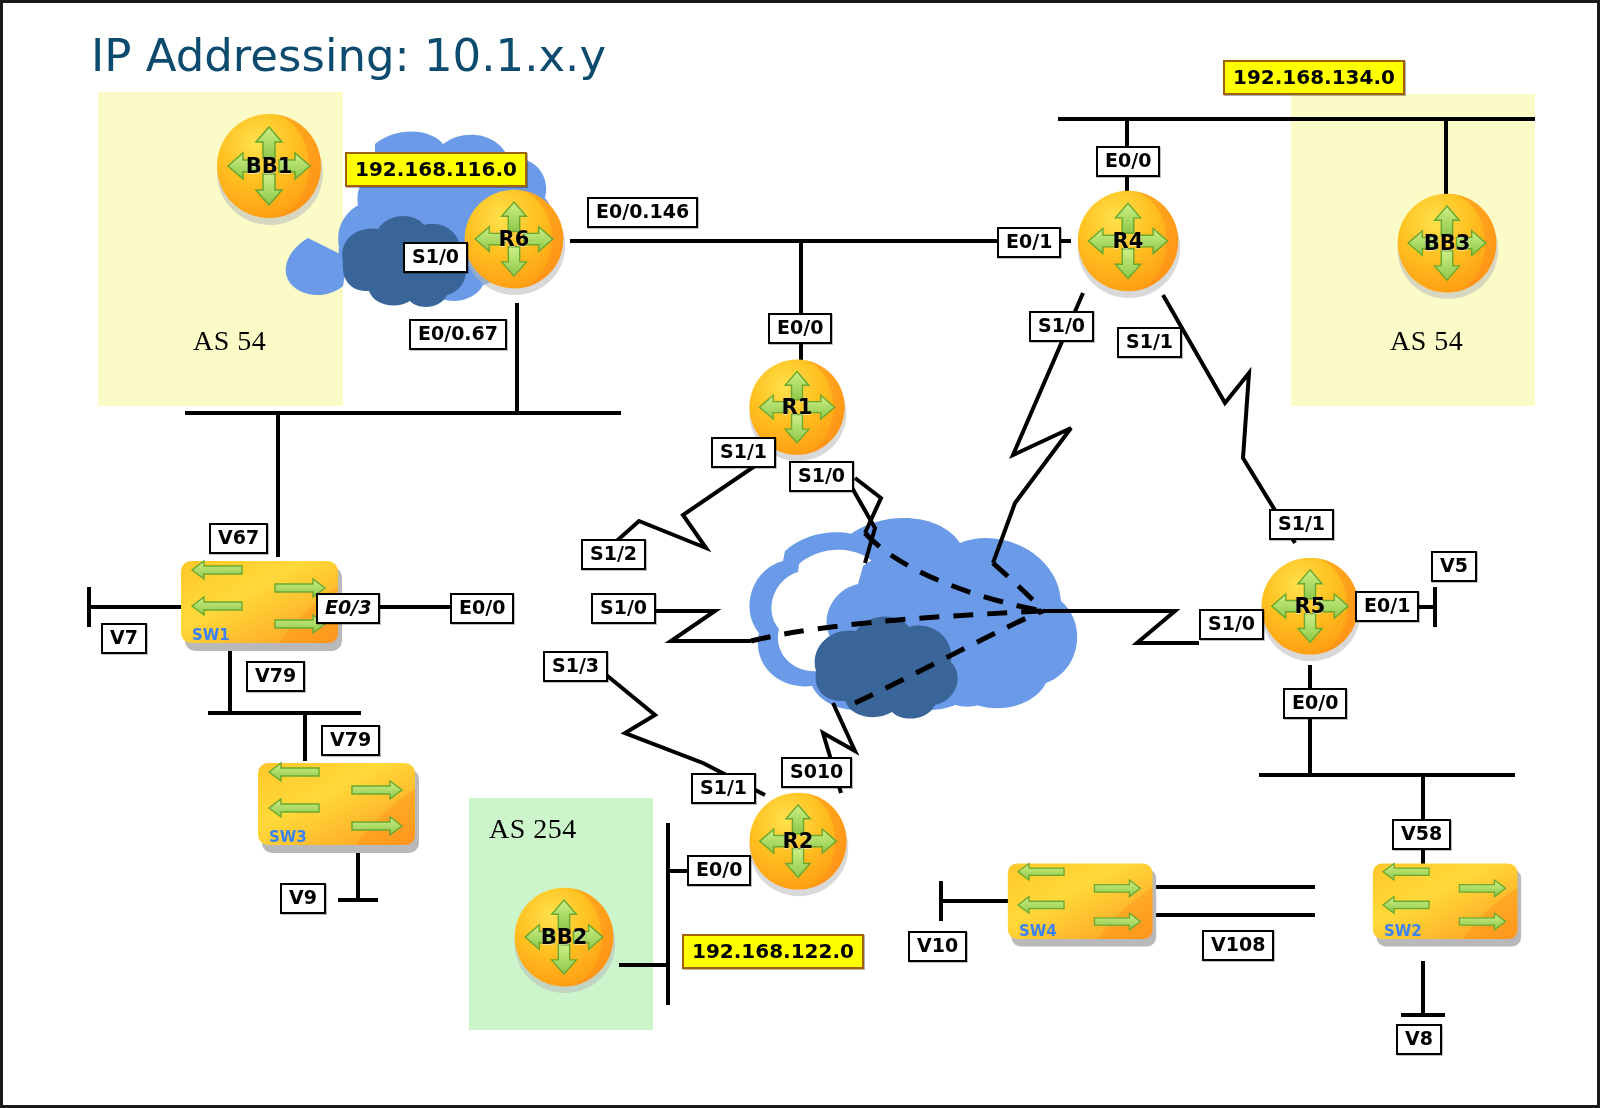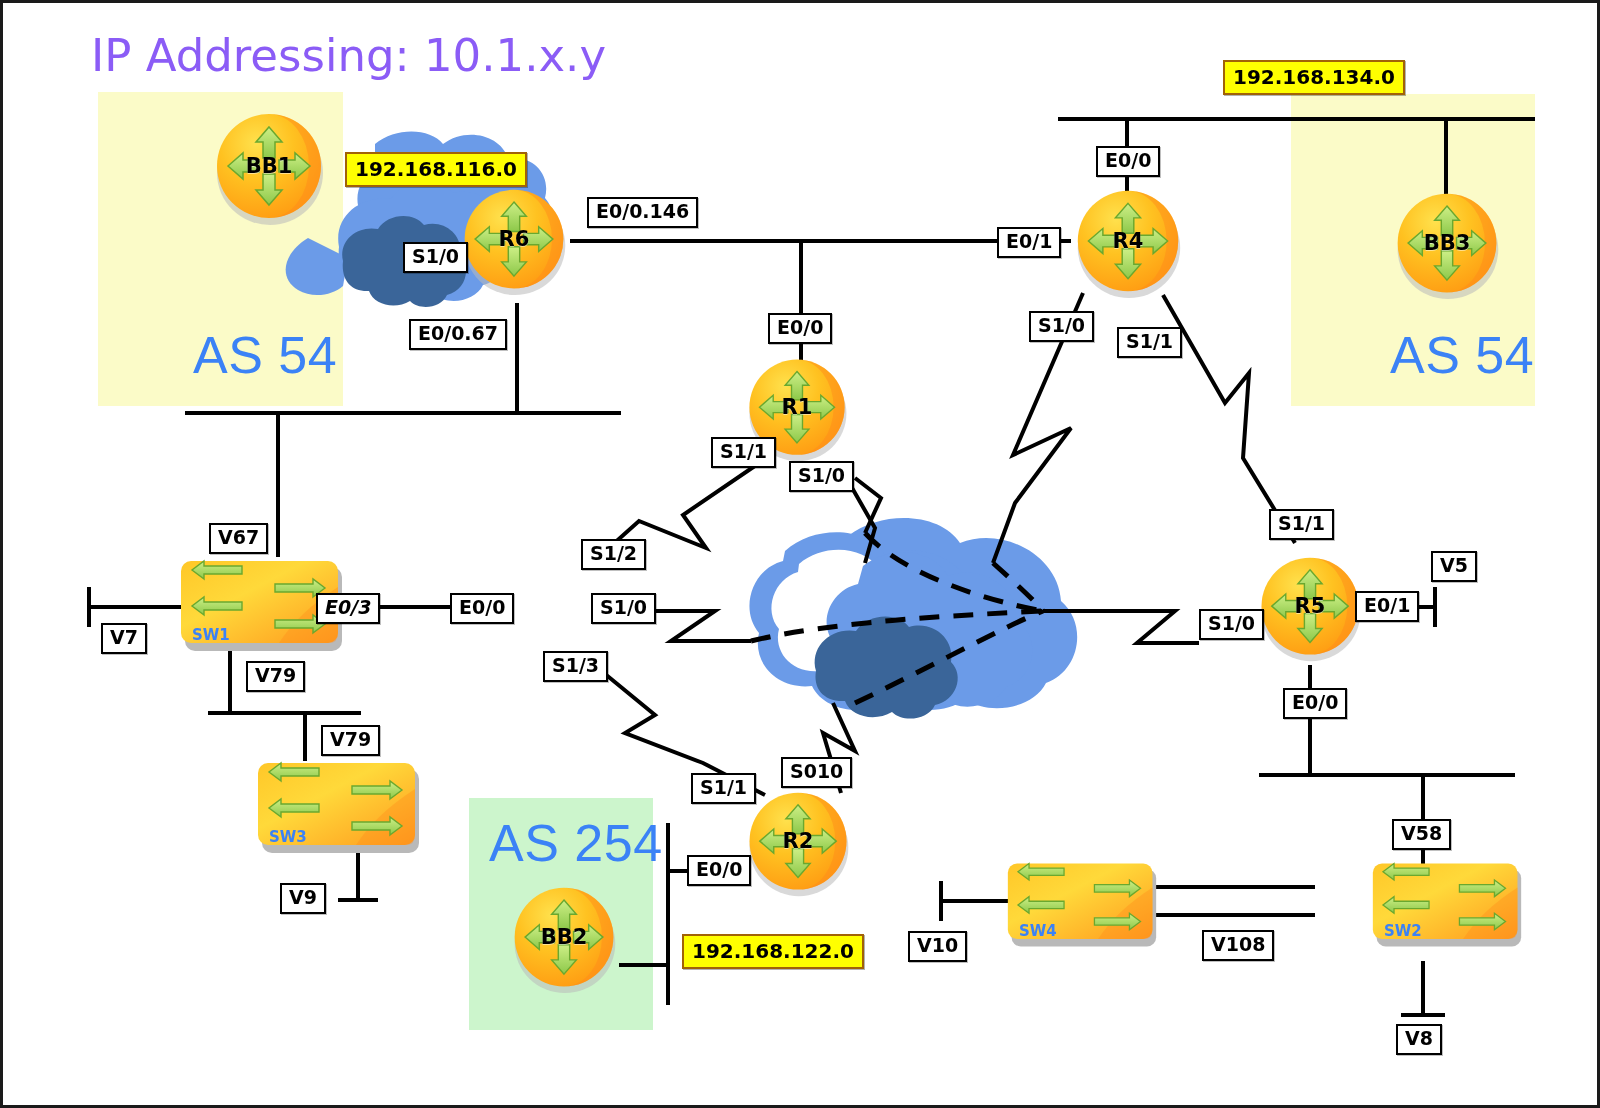--- a/index.html
+++ b/index.html
@@ -3,25 +3,25 @@
 <meta charset="utf-8">
 <style>
   html,body{margin:0;padding:0;background:#ffffff;}
   body{font-family:"DejaVu Sans","Liberation Sans",sans-serif;}
   #canvas{
     position:relative;width:1600px;height:1108px;background:#ffffff;
     border:3px solid #1a1a1a;box-sizing:border-box;overflow:hidden;
   }
   .zone{position:absolute;}
   .zone-label{
-    position:absolute;font-size:52px;color:#3b82f6;letter-spacing:0.5px;
-    font-family:Liberation Sans, sans-serif;white-space:nowrap;
+    position:absolute;font-size:28px;color:#000000;letter-spacing:0.5px;
+    font-family:Liberation Serif, serif;white-space:nowrap;
   }
   #title{
-    position:absolute;left:88px;top:26px;font-size:45px;color:#8b5cf6;white-space:nowrap;
+    position:absolute;left:88px;top:26px;font-size:45px;color:#0c4a6e;white-space:nowrap;
     font-family:"DejaVu Sans","Liberation Sans",sans-serif;
   }
   .ifbox{
     position:absolute;background:#fff;border:2px solid #000;
     font-size:19px;font-weight:bold;color:#000;
     padding:3px 7px 4px 7px;line-height:1.05;white-space:nowrap;
     font-family:"DejaVu Sans","Liberation Sans",sans-serif;
     box-shadow:1px 1px 0 rgba(0,0,0,.25);
   }
   .netbox{

